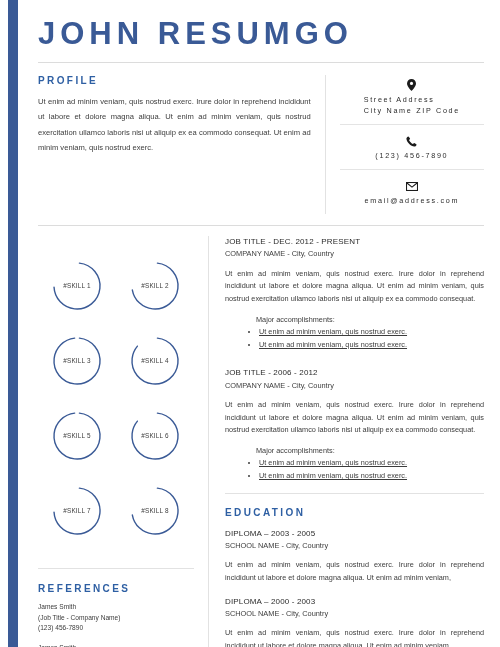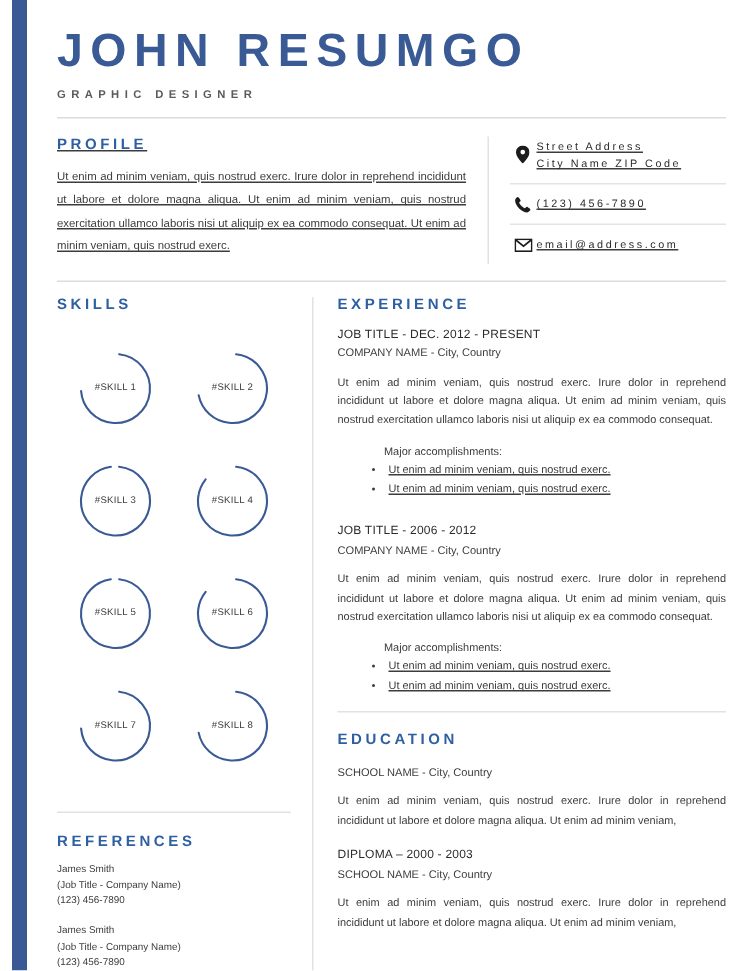--- a/index.html
+++ b/index.html
@@ -59,21 +59,20 @@
   .hr-wide {
     border: 0;
     border-top: 1px solid #dcdcdc;
     margin: 11px 0 0 0;
   }
 
   
   #top-zone {
     display: flex;
     margin-top: 12px;
-    text-decoration: underline;
   }
   #profile-col {
     width: 288px;
     padding-right: 14px;
     box-sizing: border-box;
   }
   #contact-col {
     width: 160px;
     border-left: 1px solid #e2e2e2;
     padding-left: 14px;
@@ -91,20 +90,21 @@
     font-size: 7.6px;
     line-height: 2.05;
     color: #3c3c3c;
     text-align: justify;
   }
 
   .contact-row {
     display: flex;
     align-items: center;
     padding: 7px 0;
+    flex-direction: column;
   }
   .contact-row + .contact-row {
     border-top: 1px solid #e4e4e4;
   }
   .contact-row:first-child { padding-top: 1px; }
   .contact-icon {
     width: 18px;
     flex: 0 0 18px;
     display: flex;
     align-items: center;
@@ -235,21 +235,20 @@
 </style>
 </head>
 <body>
 
 <div id="accent-bar"></div>
 
 <div id="page">
 
   <div id="header">
     <div id="full-name">JOHN RESUMGO</div>
-    <div id="job-role">GRAPHIC DESIGNER</div>
     <hr class="hr-wide">
   </div>
 
   <div id="top-zone">
 
     <div id="profile-col">
       <div class="section-title">PROFILE</div>
       <div class="body-text">Ut enim ad minim veniam, quis nostrud exerc. Irure dolor in reprehend incididunt ut labore et dolore magna aliqua. Ut enim ad minim veniam, quis nostrud exercitation ullamco laboris nisi ut aliquip ex ea commodo consequat. Ut enim ad minim veniam, quis nostrud exerc.</div>
     </div>
 
@@ -290,21 +289,20 @@
     </div>
   </div>
 
   <hr class="hr-wide">
 
   <div id="body-zone">
 
     <div id="left-col">
 
       <div>
-        <div class="section-title">SKILLS</div>
         <div id="skills-grid">
             <div class="skill-cell">
               <div class="skill-ring">
                 <svg width="52" height="52" viewBox="0 0 52 52">
                   <circle cx="26" cy="26" r="23" fill="none" stroke="#3a5a96" stroke-width="1.4" stroke-linecap="round" stroke-dasharray="104.04954868689394 41.463713378236534" transform="rotate(-84 26 26)"></circle>
                 </svg>
                 <div class="skill-label">#SKILL 1</div>
               </div>
             </div>
             <div class="skill-cell">
@@ -380,21 +378,20 @@
               <div>(123) 456-7890</div>
             </div>
           </div>
       </div>
 
     </div>
 
     <div id="right-col">
 
       <div>
-        <div class="section-title">EXPERIENCE</div>
         <div id="experience-list">
             <div class="entry">
               <div class="entry-title">JOB TITLE - DEC. 2012 - PRESENT</div>
               <div class="entry-sub">COMPANY NAME - City, Country</div>
               <div class="entry-desc">Ut enim ad minim veniam, quis nostrud exerc. Irure dolor in reprehend incididunt ut labore et dolore magna aliqua. Ut enim ad minim veniam, quis nostrud exercitation ullamco laboris nisi ut aliquip ex ea commodo consequat.</div>
               <div class="accomplish-label">Major accomplishments:</div>
               <ul class="accomplish-list">
                 <li>Ut enim ad minim veniam, quis nostrud exerc.</li>
                 <li>Ut enim ad minim veniam, quis nostrud exerc.</li>
               </ul>
@@ -412,20 +409,21 @@
             </div>
           </div>
       </div>
 
       <hr class="sec-div">
 
       <div id="education-block">
         <div class="section-title">EDUCATION</div>
         <div id="education-list">
             <div class="edu-entry">
+              <div class="entry-title">DIPLOMA – 2003 - 2005</div>
               <div class="entry-sub">SCHOOL NAME - City, Country</div>
               <div class="entry-desc">Ut enim ad minim veniam, quis nostrud exerc. Irure dolor in reprehend incididunt ut labore et dolore magna aliqua. Ut enim ad minim veniam,</div>
             </div>
             <div class="edu-entry">
               <div class="entry-title">DIPLOMA – 2000 - 2003</div>
               <div class="entry-sub">SCHOOL NAME - City, Country</div>
               <div class="entry-desc">Ut enim ad minim veniam, quis nostrud exerc. Irure dolor in reprehend incididunt ut labore et dolore magna aliqua. Ut enim ad minim veniam,</div>
             </div>
           </div>
       </div>

